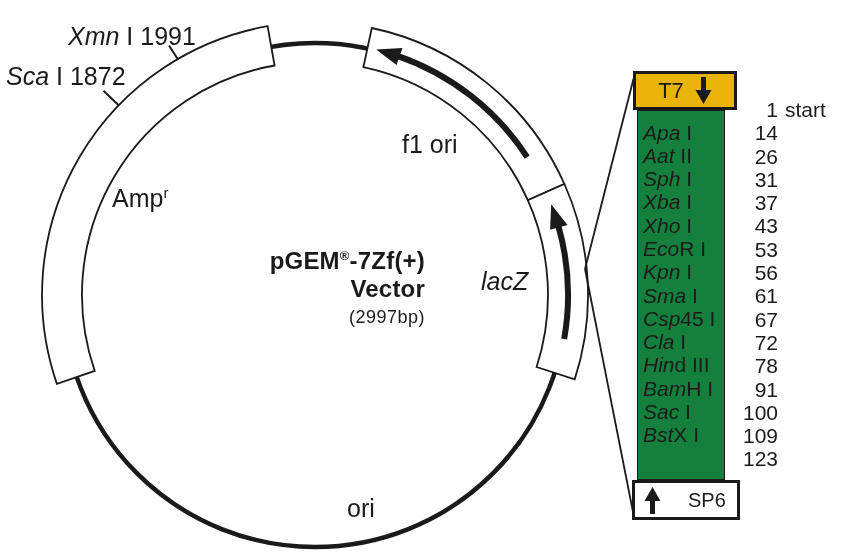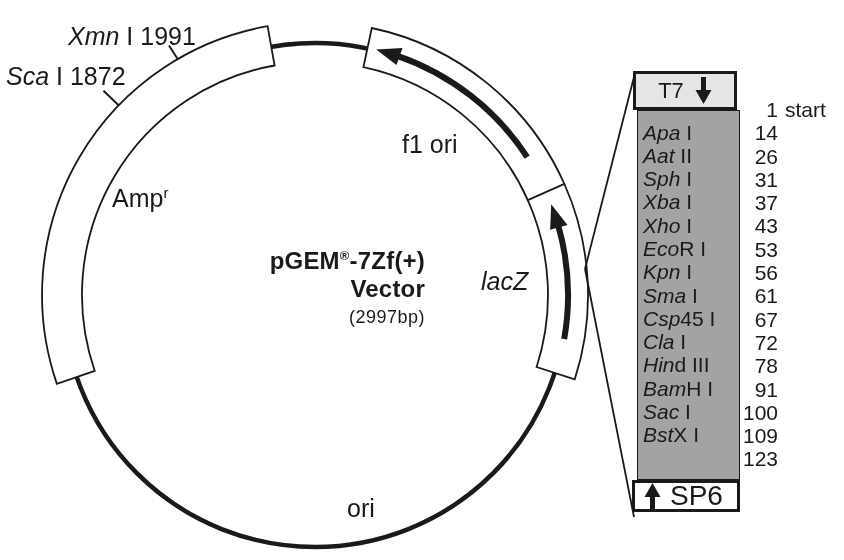--- a/index.html
+++ b/index.html
@@ -16,38 +16,38 @@
   .lbl .it{font-style:italic;}
   .lbl sup{font-size:15px;line-height:0;}
 
   .vtitle{position:absolute;left:215px;top:247px;width:210px;text-align:right;z-index:2;}
   .vtitle .l1,.vtitle .l2{font-weight:bold;font-size:24px;line-height:28px;letter-spacing:0.2px;}
   .vtitle .l1 sup{font-size:13px;line-height:0;}
   .vtitle .l3{font-size:18px;font-weight:normal;line-height:28px;letter-spacing:0.5px;}
 
   
   .listbox{
-    position:absolute;left:637px;top:110px;width:103px;height:370px;
-    border:1.8px solid #1a1a1a;background:#a3a3a3;box-sizing:border-box;
+    position:absolute;left:637px;top:110px;width:88px;height:370px;
+    border:1.8px solid #1a1a1a;background:#15803d;box-sizing:border-box;
     padding:9.5px 0 0 5px;z-index:3;
   }
   .srow{height:23.3px;line-height:23.3px;font-size:21px;white-space:pre;}
   .srow .it{font-style:italic;}
 
   .t7box{
     position:absolute;left:633px;top:71px;width:104px;height:39px;
-    border:3.5px solid #1a1a1a;background:#e5e5e5;box-sizing:border-box;
+    border:3.5px solid #1a1a1a;background:#eab308;box-sizing:border-box;
     display:flex;align-items:center;justify-content:center;gap:11px;
     font-size:22px;z-index:4;
   }
   .sp6box{
-    position:absolute;left:632px;top:480px;width:108px;height:32px;
+    position:absolute;left:632px;top:480px;width:108px;height:40px;
     border:3.5px solid #1a1a1a;background:#fff;box-sizing:border-box;
-    display:flex;align-items:center;justify-content:flex-start;gap:9px;
-    padding-left:9px;font-size:28px;z-index:4;
+    display:flex;align-items:center;justify-content:flex-start;gap:27px;
+    padding-left:9px;font-size:20px;z-index:4;
   }
   .arrow-ic{display:block;flex:0 0 auto;}
 
   .nums{position:absolute;left:690px;top:98px;width:88px;z-index:3;}
   .nrow{position:relative;height:23.3px;line-height:23.3px;font-size:21px;text-align:right;}
   .nrow .suffix{position:absolute;left:calc(100% + 7px);top:0;}
 </style>
 </head>
 <body>
 

